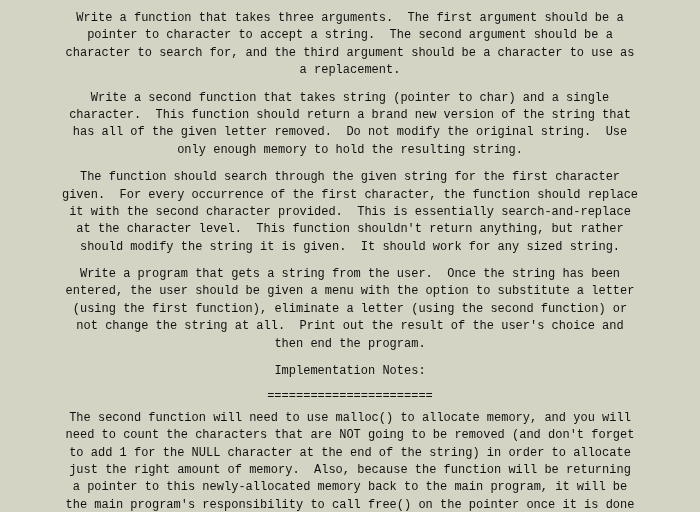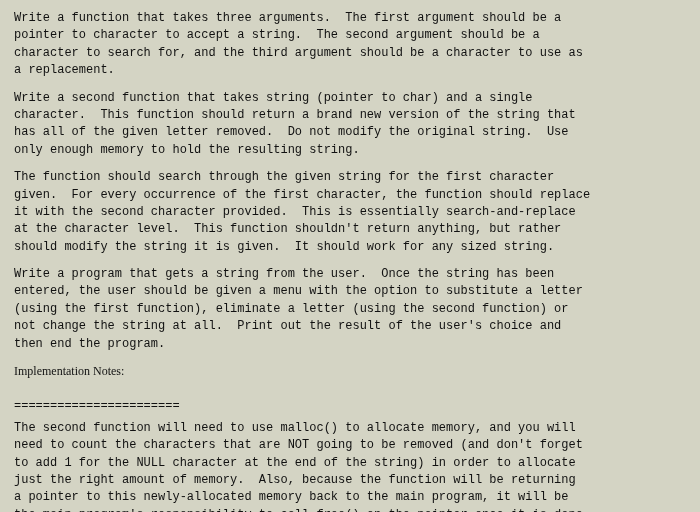--- a/index.html
+++ b/index.html
@@ -1,18 +1,19 @@
 <!DOCTYPE html>
 <html><head>
   <meta charset="utf-8">
   <style>
     * {
       margin: 0;
       padding: 0;
       box-sizing: border-box;
+      text-align: center;
     }
 
     body {
       background-color: #c8c8b8;
       width: 700px;
       height: 512px;
       overflow: hidden;
       font-family: 'Courier New', Courier, monospace;
       font-size: 12px;
       line-height: 1.45;
@@ -27,22 +28,21 @@
       overflow: hidden;
     }
 
     .text-block {
       margin-bottom: 10px;
       white-space: pre-wrap;
       word-wrap: break-word;
     }
 
     .section-header {
-      margin-bottom: 18px;
-      font-family: Liberation Serif, serif;
+      margin-bottom: 8px;
     }
 
     .divider {
       margin-bottom: 4px;
     }
   </style>
 </head>
 <body>
 
 <div class="page-container">

